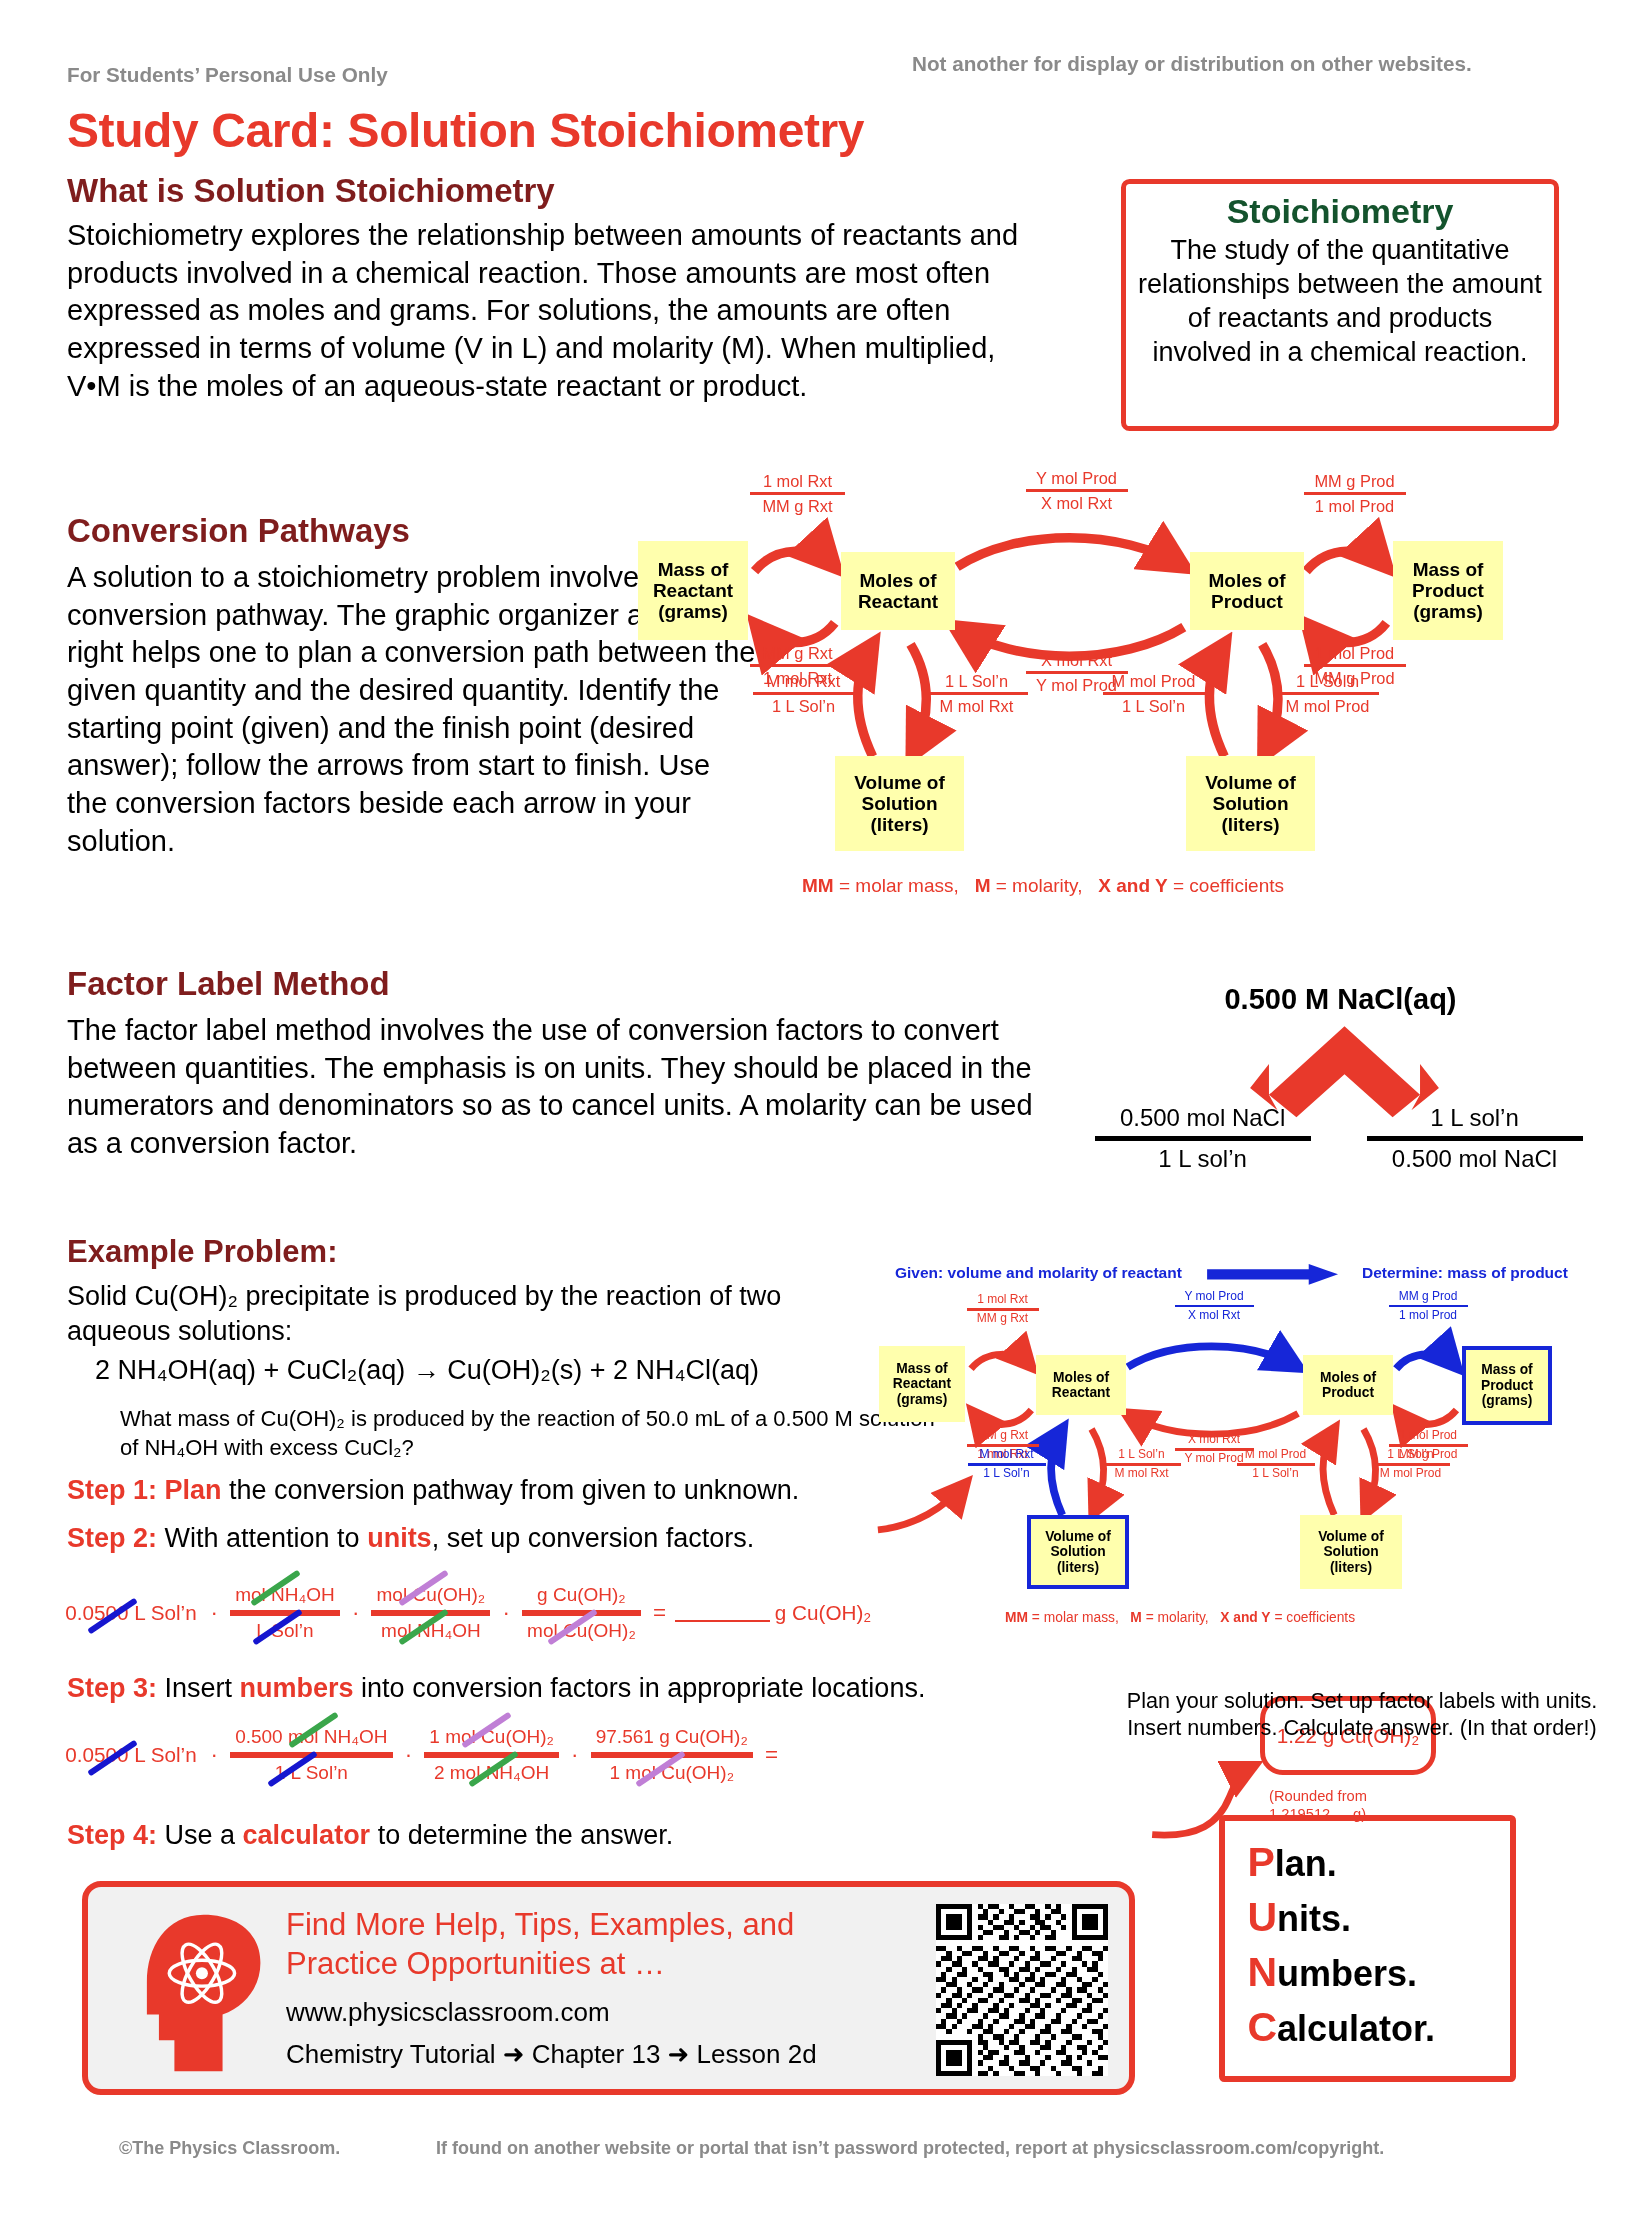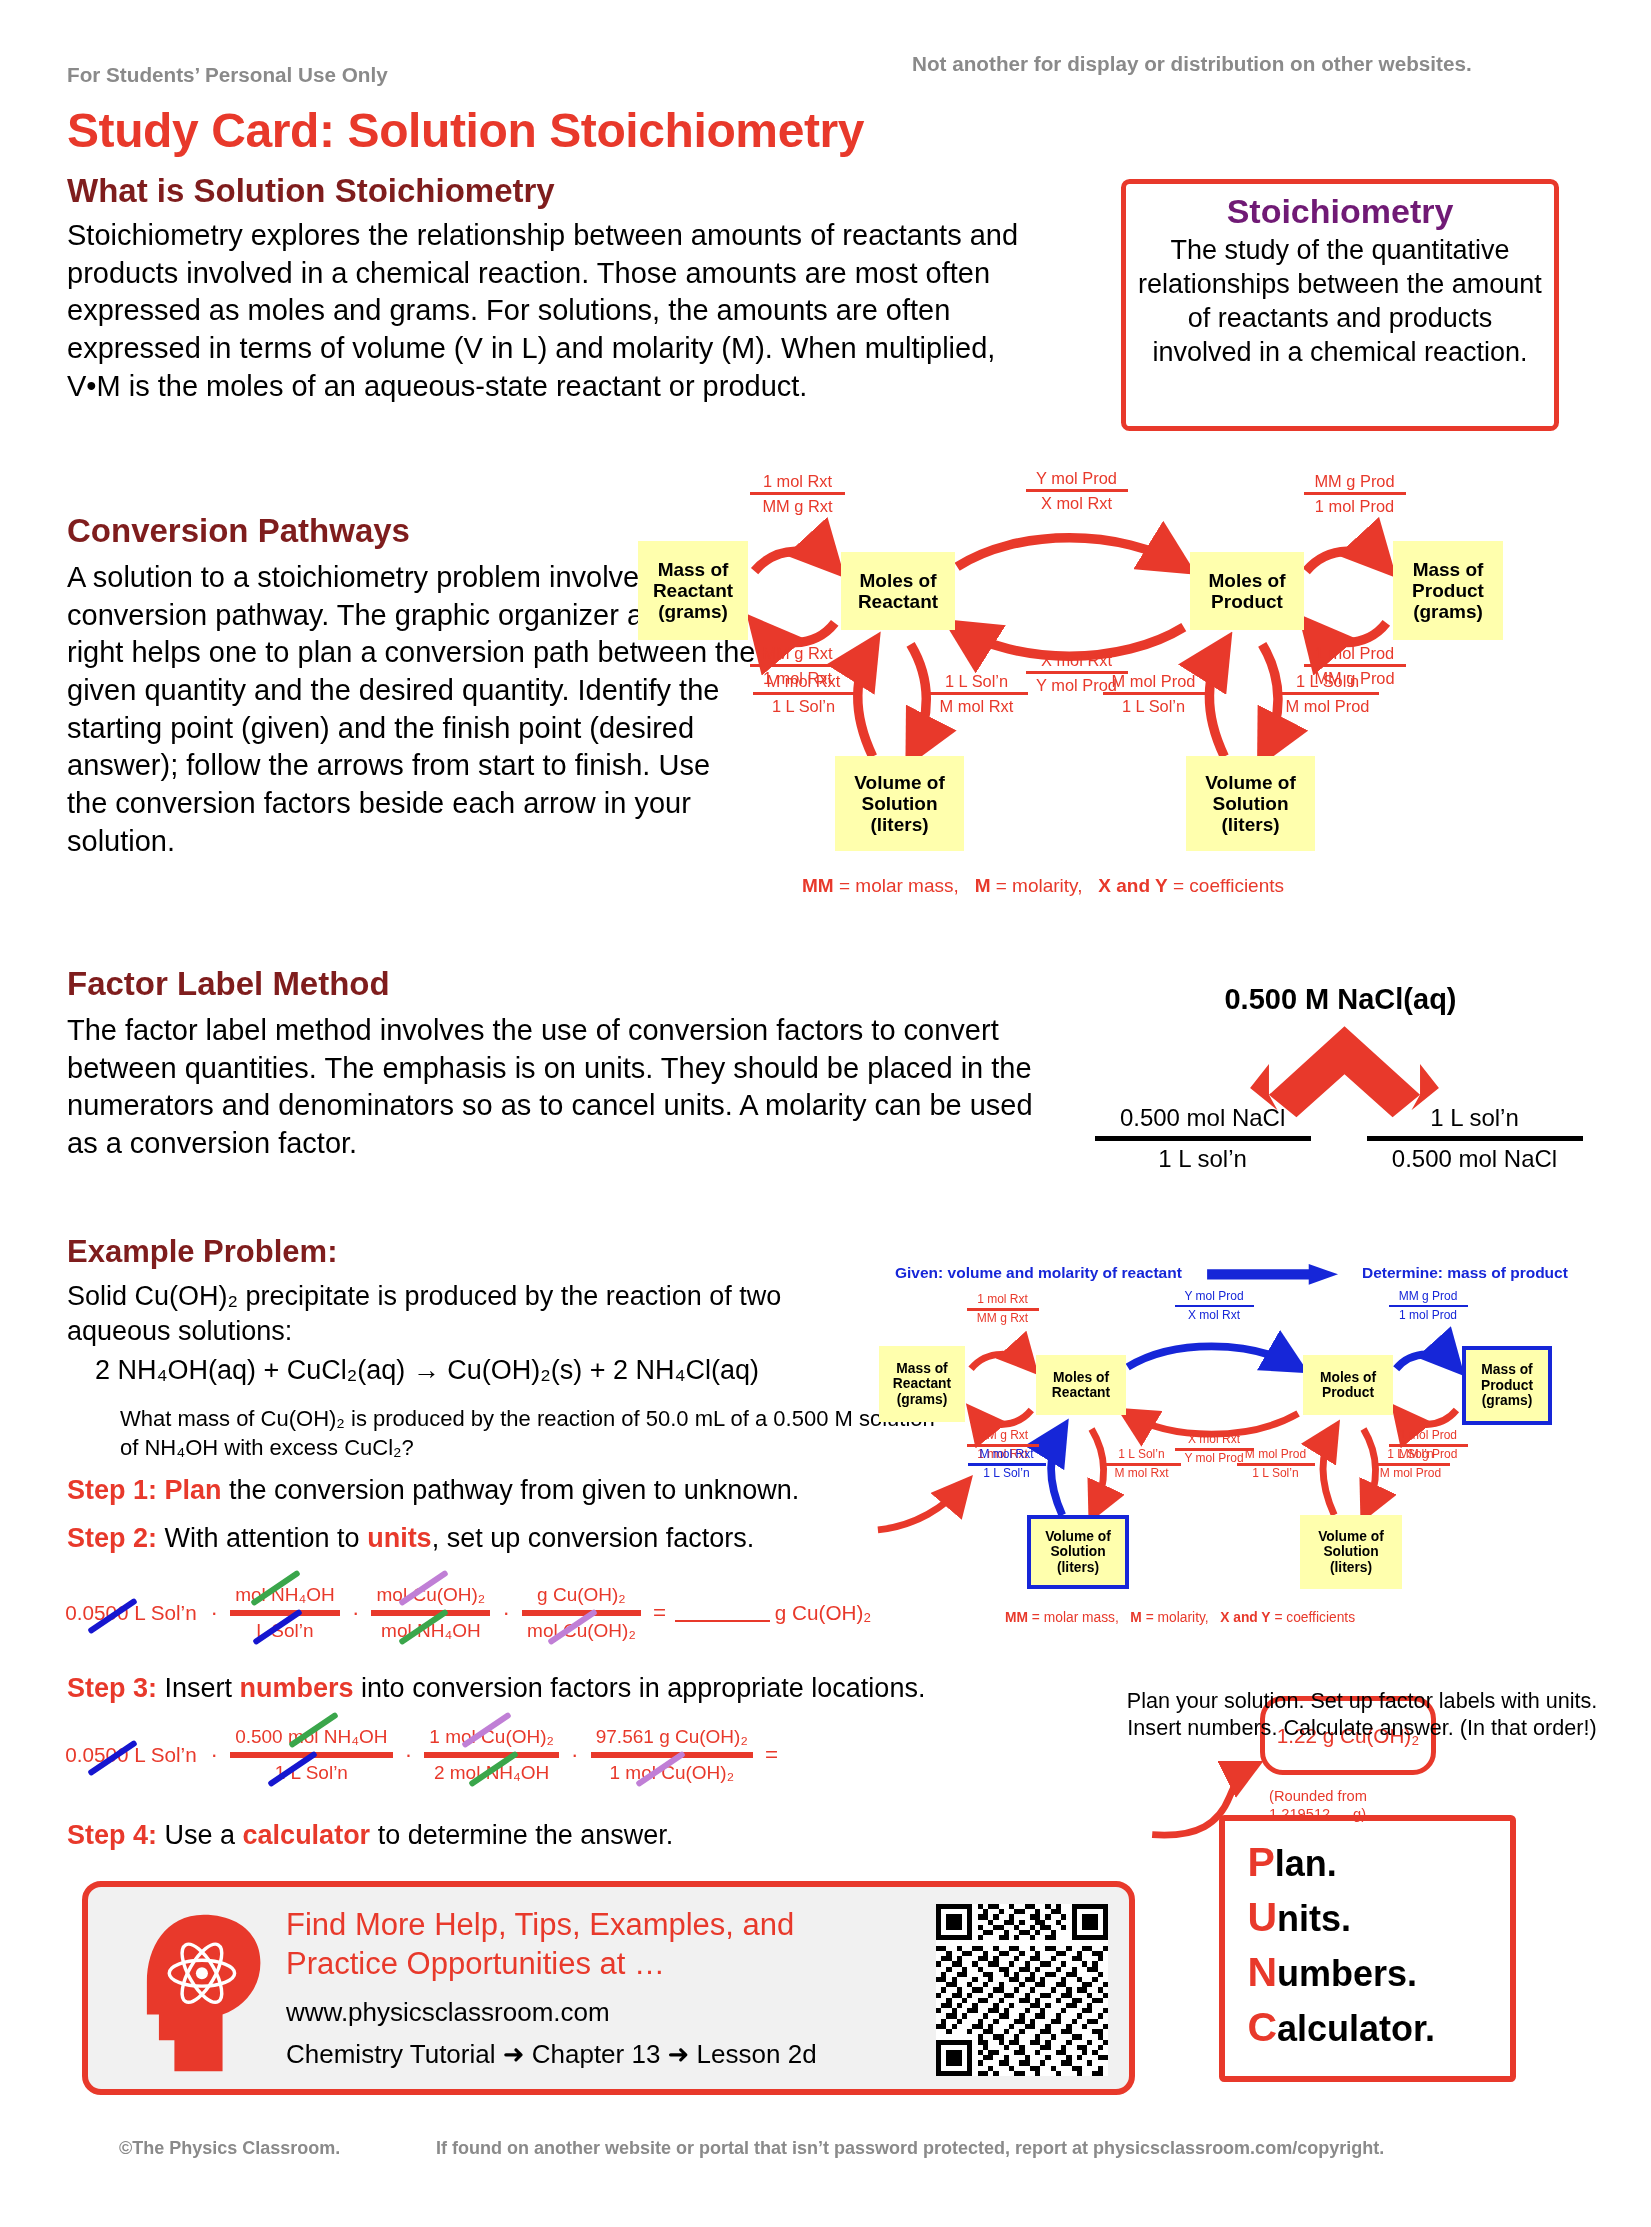--- a/index.html
+++ b/index.html
@@ -26,21 +26,21 @@
 
   #h-ex{left:67px;top:1234px;font-size:31px;}
   #p-ex1{left:67px;top:1279px;width:776px;font-size:27px;}
   #p-eq{left:95px;top:1353px;font-size:27px;}
   #p-ex2{left:81px;top:1405px;width:819px;font-size:22px;margin-left:39px;}
 
   
   #def-box{left:1121px;top:179px;width:438px;height:252px;
            border:5.2px solid #e8392b;border-radius:8.6px;box-sizing:border-box;
            text-align:center;padding:8.6px 12px;}
-  #def-title{font-size:34px;font-weight:bold;color:#701a75;line-height:1.1;margin-bottom:3.4px;}
+  #def-title{font-size:34px;font-weight:bold;color:#14532d;line-height:1.1;margin-bottom:3.4px;}
   #def-text{font-size:27px;line-height:1.26;color:#000;}
 
   
   .flow{position:absolute;}
   .node{position:absolute;background:#ffffad;box-sizing:border-box;
         display:flex;flex-direction:column;align-items:center;justify-content:center;
         font-weight:bold;text-align:center;line-height:1.12;}
   .node.sel{border:4.3px solid #1626d8;}
   .frac{position:absolute;text-align:center;line-height:1.12;}
   .frac .num{display:block;}

